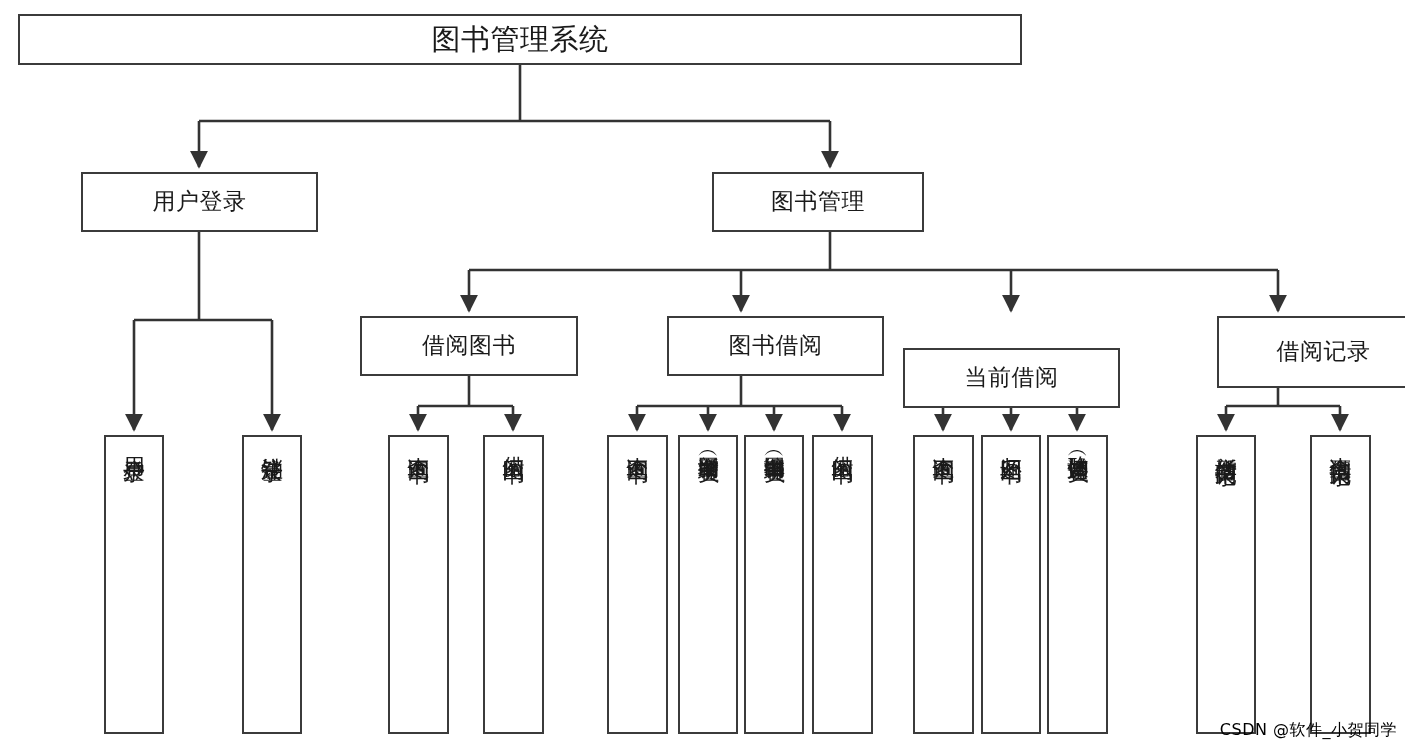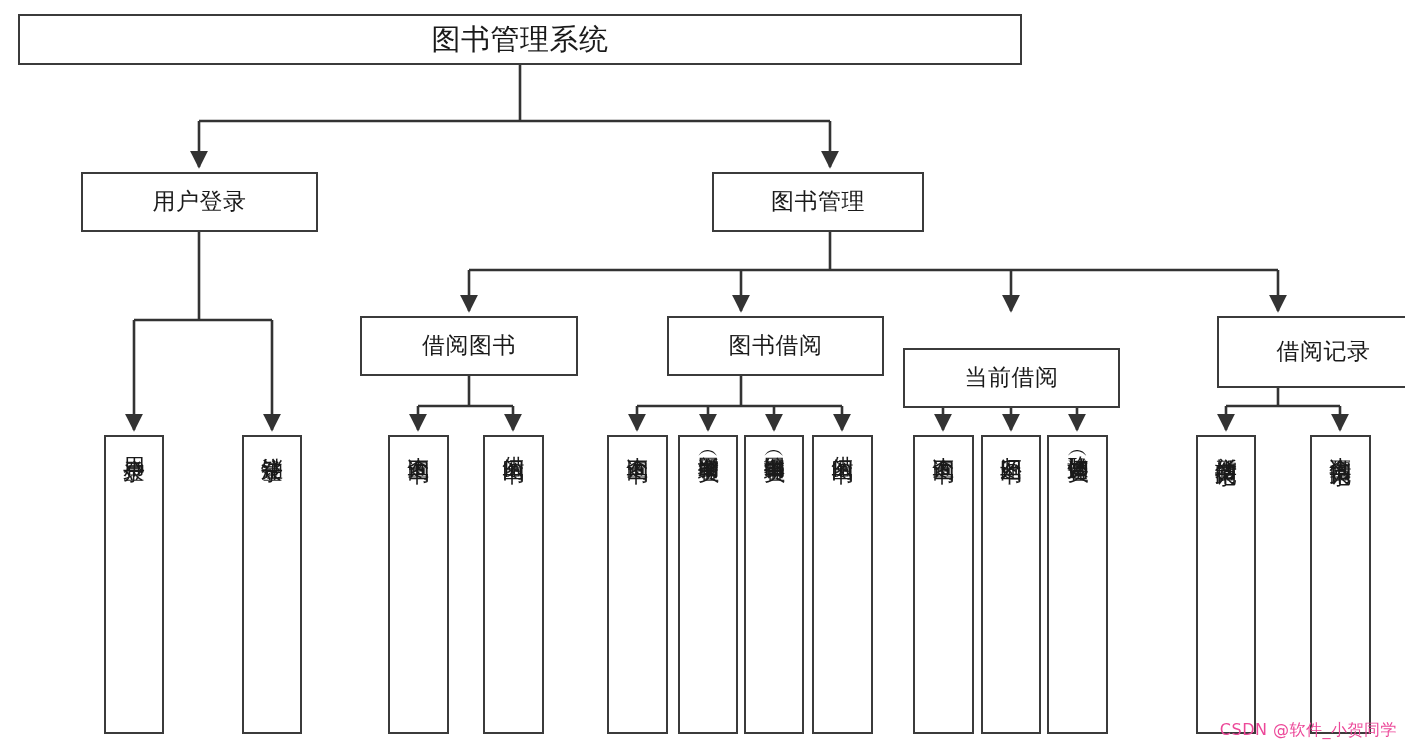--- a/index.html
+++ b/index.html
@@ -65,21 +65,21 @@
     left: 0; top: 0;
     width: 1405px;
     height: 747px;
     pointer-events: none;
   }
   #watermark {
     position: absolute;
     right: 8px;
     bottom: 6px;
     font-size: 16px;
-    color: #ec4899;
+    color: #000000;
     letter-spacing: 0.5px;
     white-space: nowrap;
     font-family: "DejaVu Sans", "Liberation Sans", sans-serif;
   }
 </style>
 </head>
 <body>
 
 <div id="diagram-root">
 

